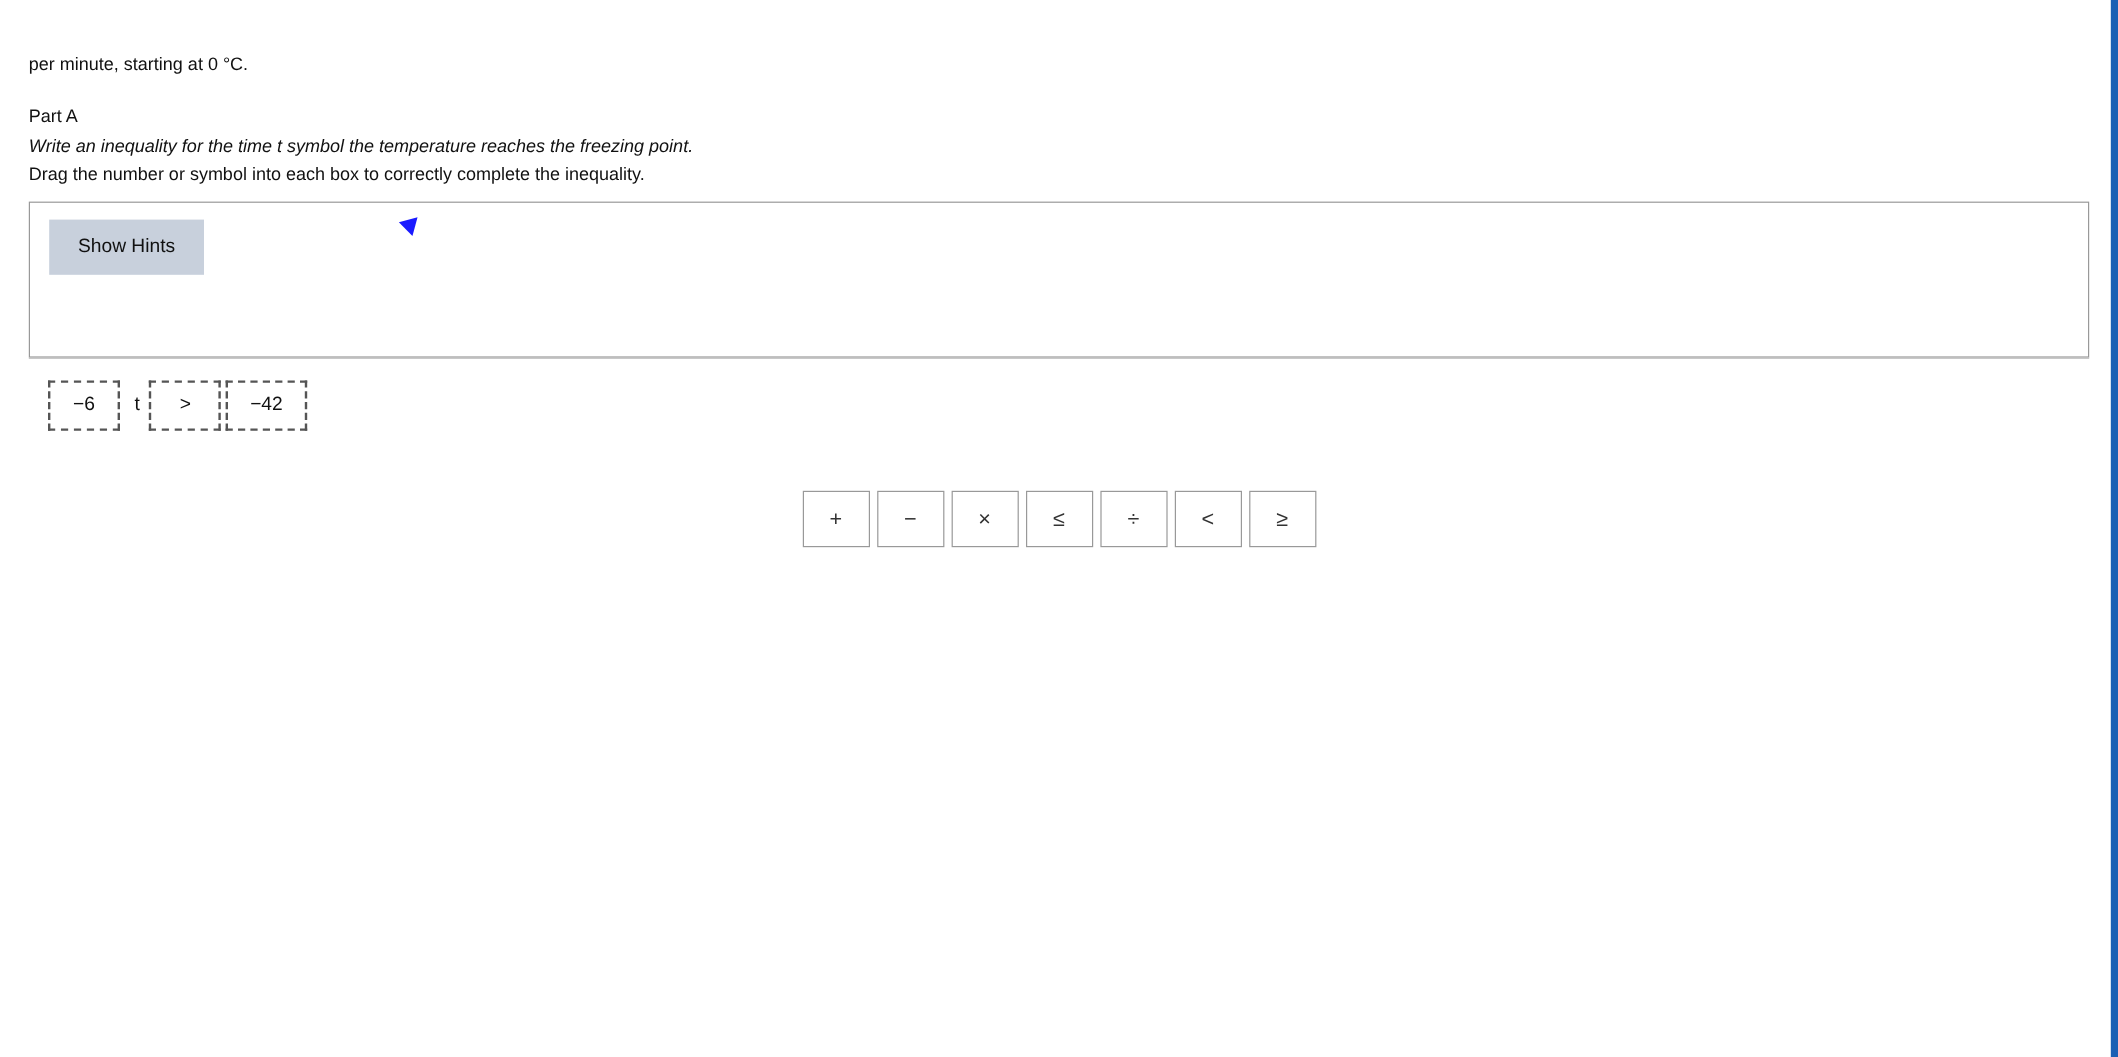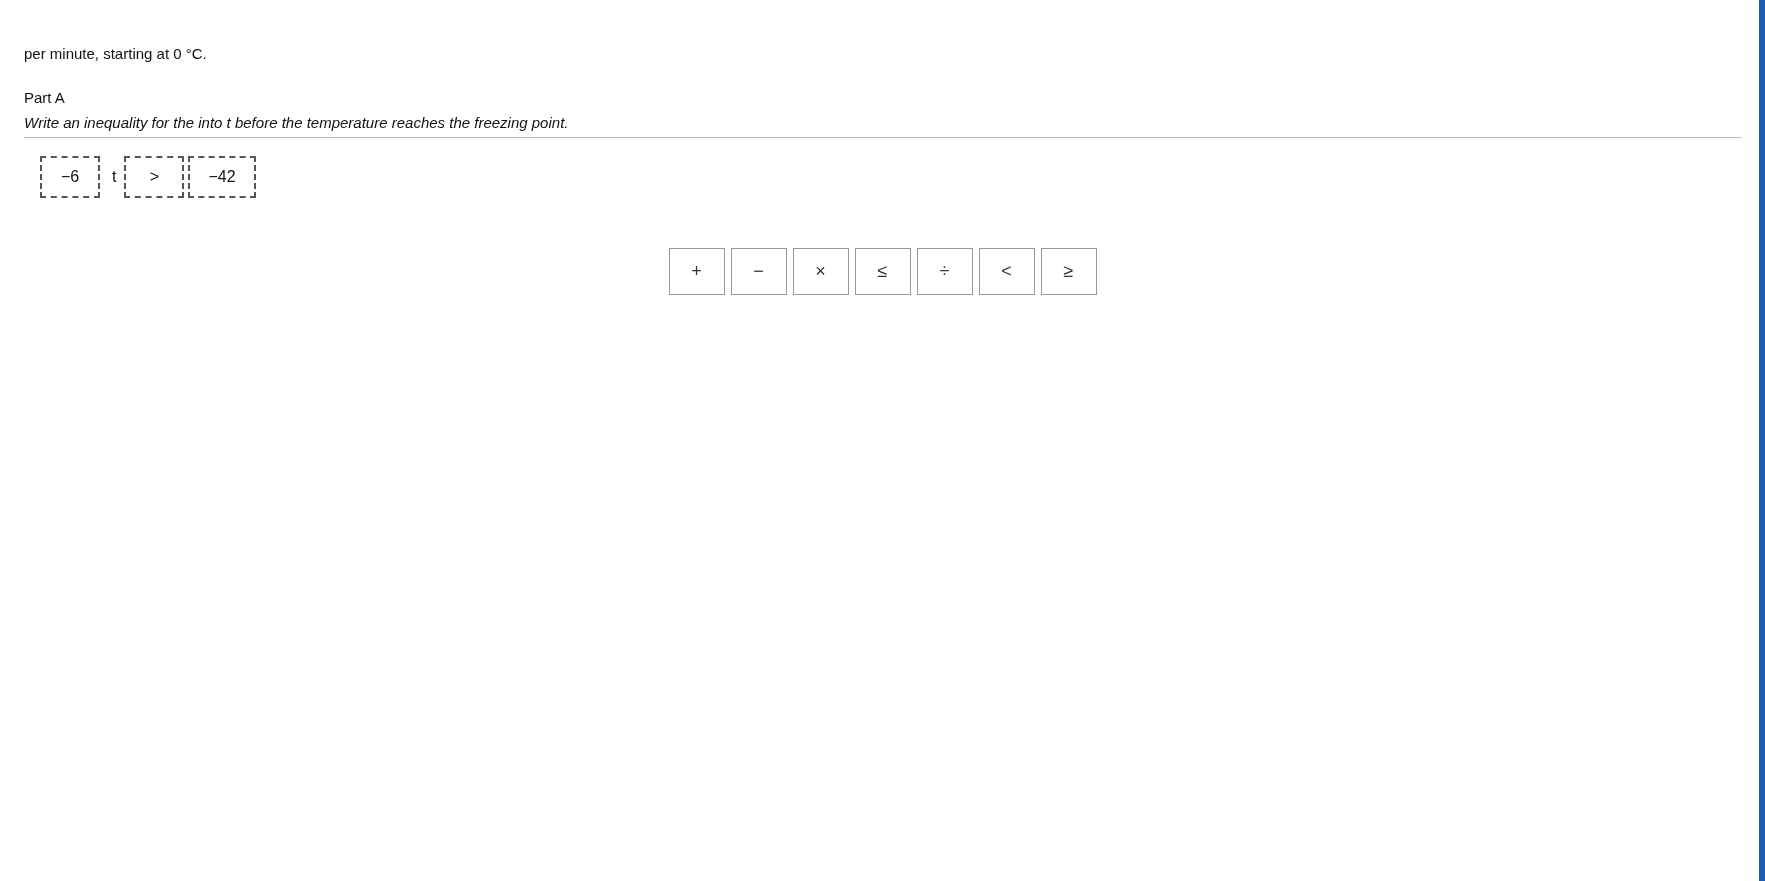--- a/index.html
+++ b/index.html
@@ -151,22 +151,29 @@
 
   <div class="right-accent"></div>
 
   <div class="problem-text">
     <br>
     <span>per minute, starting at 0 °C.</span>
   </div>
 
   <div class="part-label">Part A</div>
 
-  <div class="instruction-line">Write an inequality for the into t before the temperature reaches the freezing point.</div>
+  <div class="instruction-line">Write an inequality for the time t symbol the temperature reaches the freezing point.</div>
+  <div class="instruction-line2">Drag the number or symbol into each box to correctly complete the inequality.</div>
 
+  <div class="drag-area-box">
+    
+    <div class="cursor-indicator"></div>
+    
+    <button class="show-hints-btn">Show Hints</button>
+  </div>
 
   <hr class="separator-line">
 
   <div class="drag-tiles-row">
     <div class="drag-tile">−6</div>
     <span class="static-label">t</span>
     <div class="drag-tile">&gt;</div>
     <div class="drag-tile">−42</div>
   </div>
 

